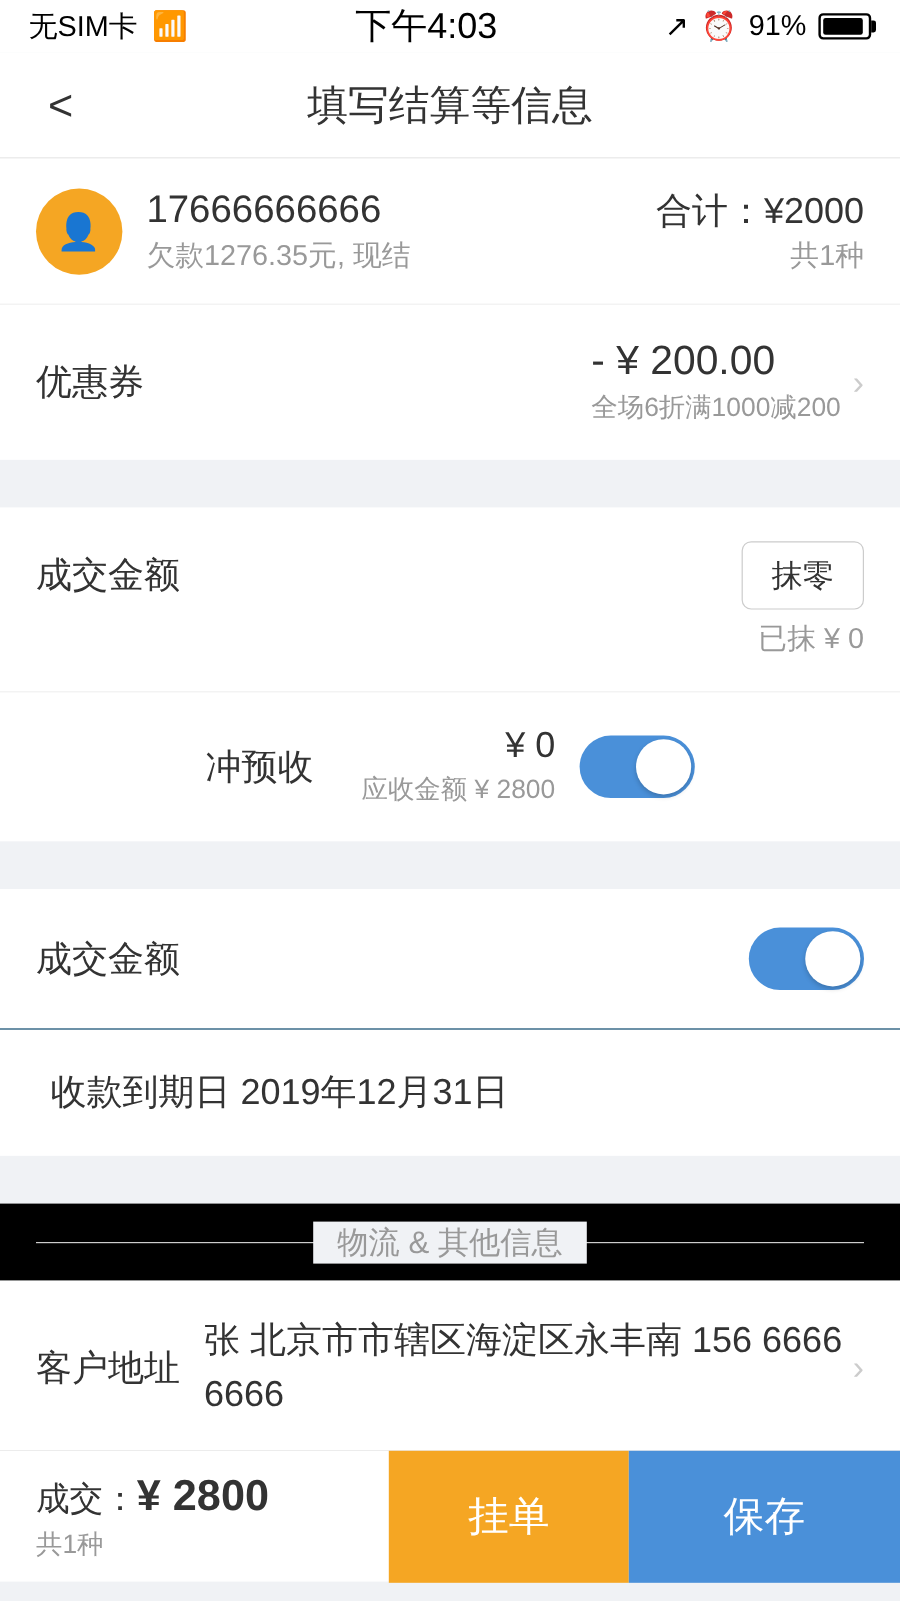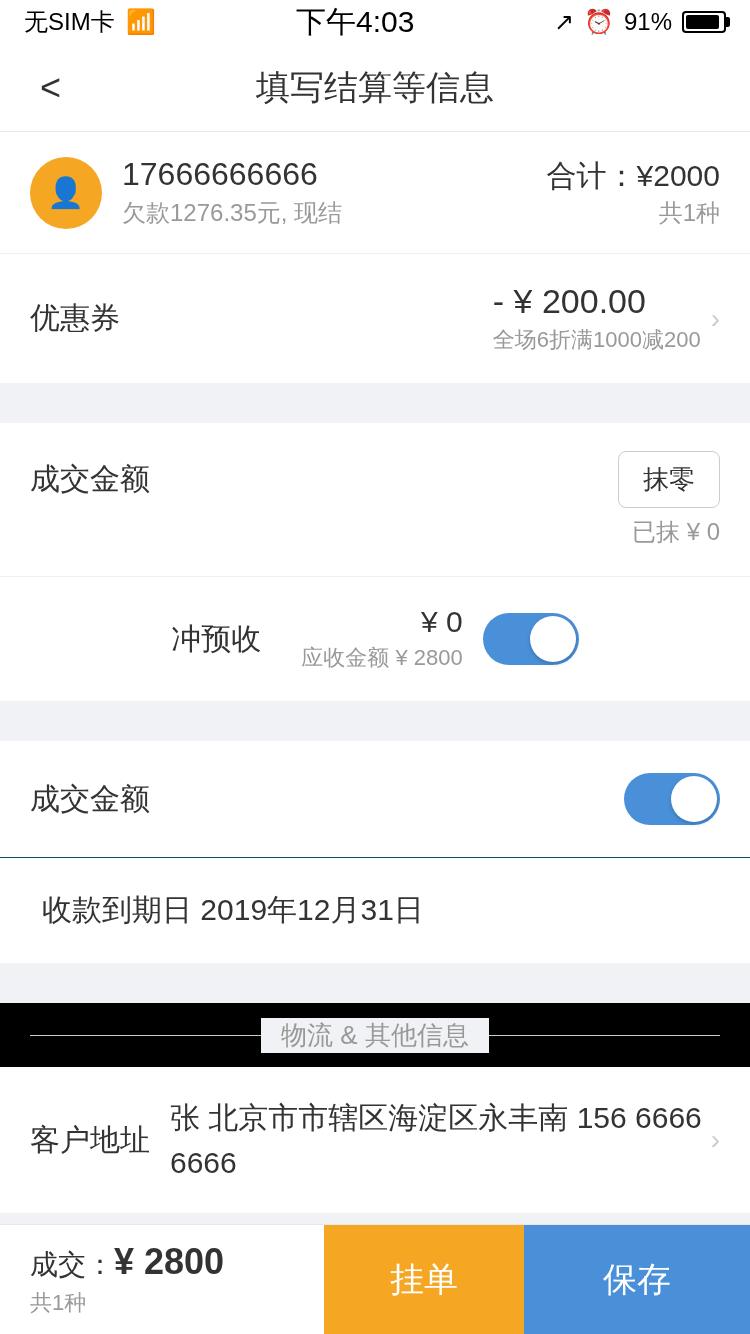--- a/index.html
+++ b/index.html
@@ -218,21 +218,21 @@
       display: flex;
       align-items: center;
       justify-content: space-between;
     }
     .address-label { font-size: 30px; color: #333; flex-shrink: 0; margin-right: 20px; }
     .address-value { font-size: 30px; color: #333; flex: 1; line-height: 1.5; }
 
     
     .bottom-bar {
       position: fixed;
-      bottom: 0;
+      bottom: 16px;
       left: 0;
       width: 750px;
       height: 110px;
       background: #fff;
       display: flex;
       align-items: center;
       border-top: 1px solid #e8e8e8;
     }
     .bottom-summary {
       flex: 1;

